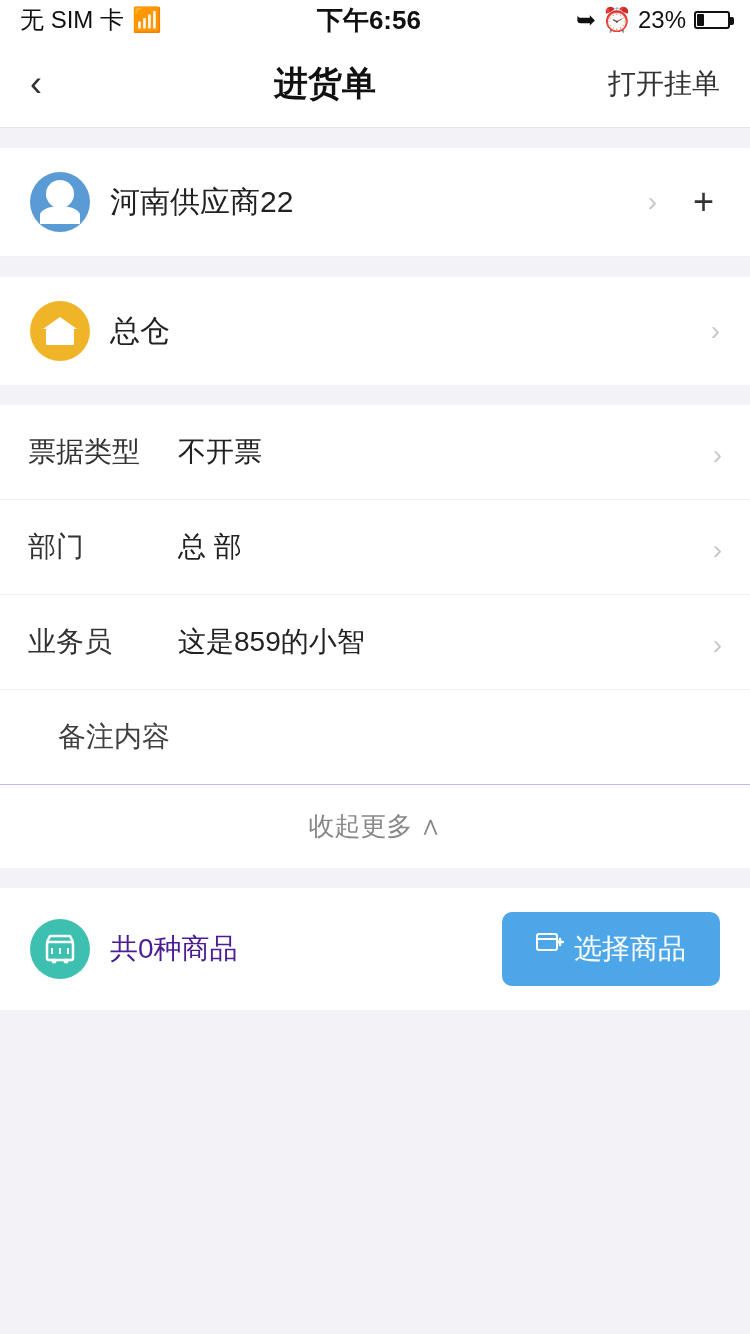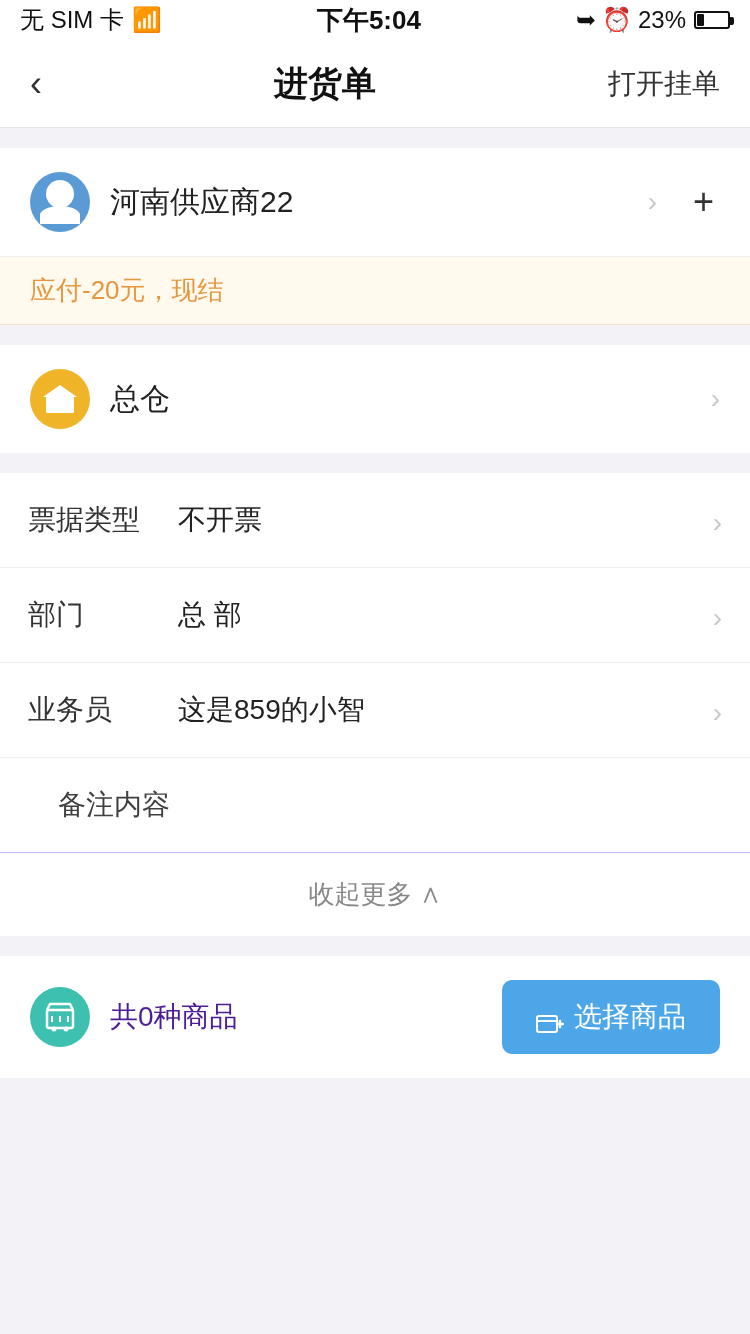--- a/index.html
+++ b/index.html
@@ -260,39 +260,39 @@
       color: #4c1d95;
     }
     .select-btn {
       background: #4da6e8;
       color: #fff;
       border-radius: 10px;
       padding: 18px 34px;
       font-size: 28px;
       cursor: pointer;
       display: flex;
-      align-items: flex-end;
+      align-items: flex-start;
       gap: 10px;
     }
 
     
     .page-bg {
       background: #f2f2f7;
       min-height: 300px;
     }
   </style>
 </head>
 <body>
 
 <div class="status-bar">
   <div class="status-left">
     <span>无 SIM 卡</span>
     <span>📶</span>
   </div>
-  <div class="status-center">下午5:04</div>
+  <div class="status-center">下午6:56</div>
   <div class="status-right">
     <span>➥</span>
     <span>⏰</span>
     <span>23%</span>
     <span class="battery-icon">
       <span class="battery-fill"></span>
     </span>
   </div>
 </div>
 
@@ -310,21 +310,20 @@
       <div class="supplier-avatar">
         <div style="display:flex;flex-direction:column;align-items:center;">
           <div class="avatar-person"></div>
           <div class="avatar-body"></div>
         </div>
       </div>
       <span class="supplier-name">河南供应商22</span>
       <span class="supplier-chevron">›</span>
       <span class="add-btn">+</span>
     </div>
-    <div class="notice-bar">应付-20元，现结</div>
   </div>
 
   <div class="section-gap"></div>
 
   <div class="card">
     <div class="warehouse-row">
       <div class="warehouse-icon-wrap">
         <div class="warehouse-house">
           <div class="house-roof"></div>
           <div class="house-body"></div>

